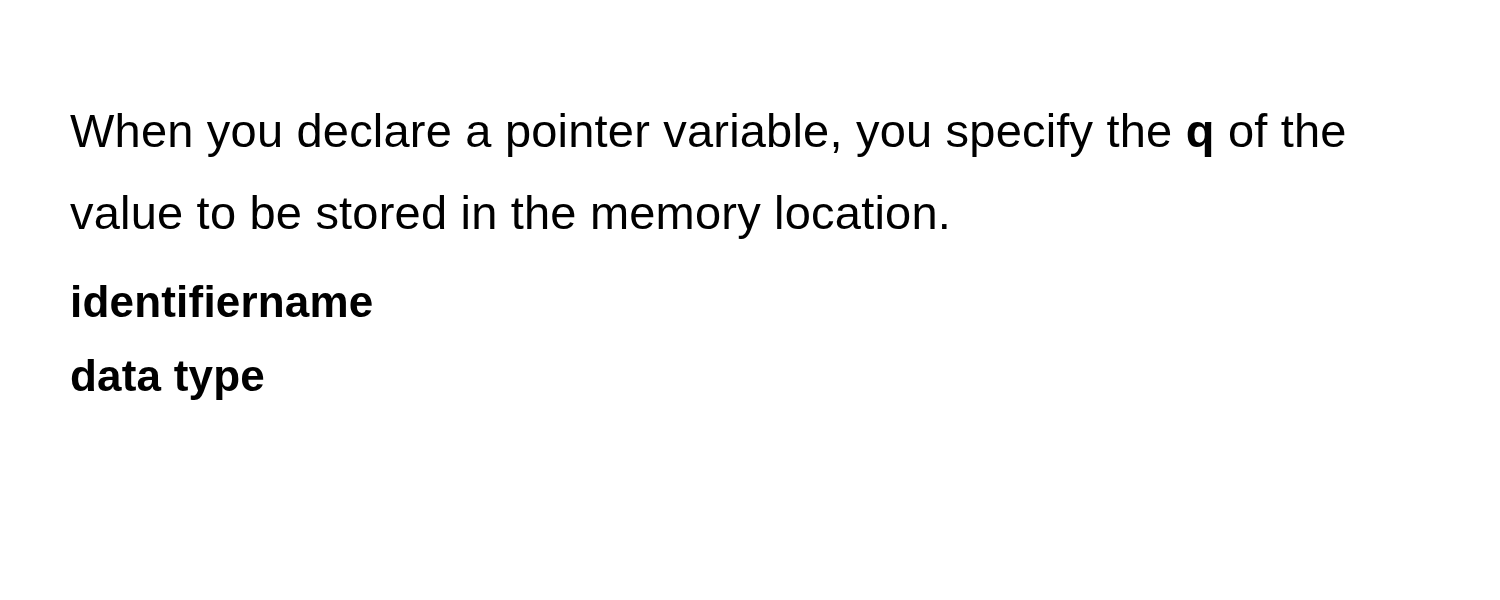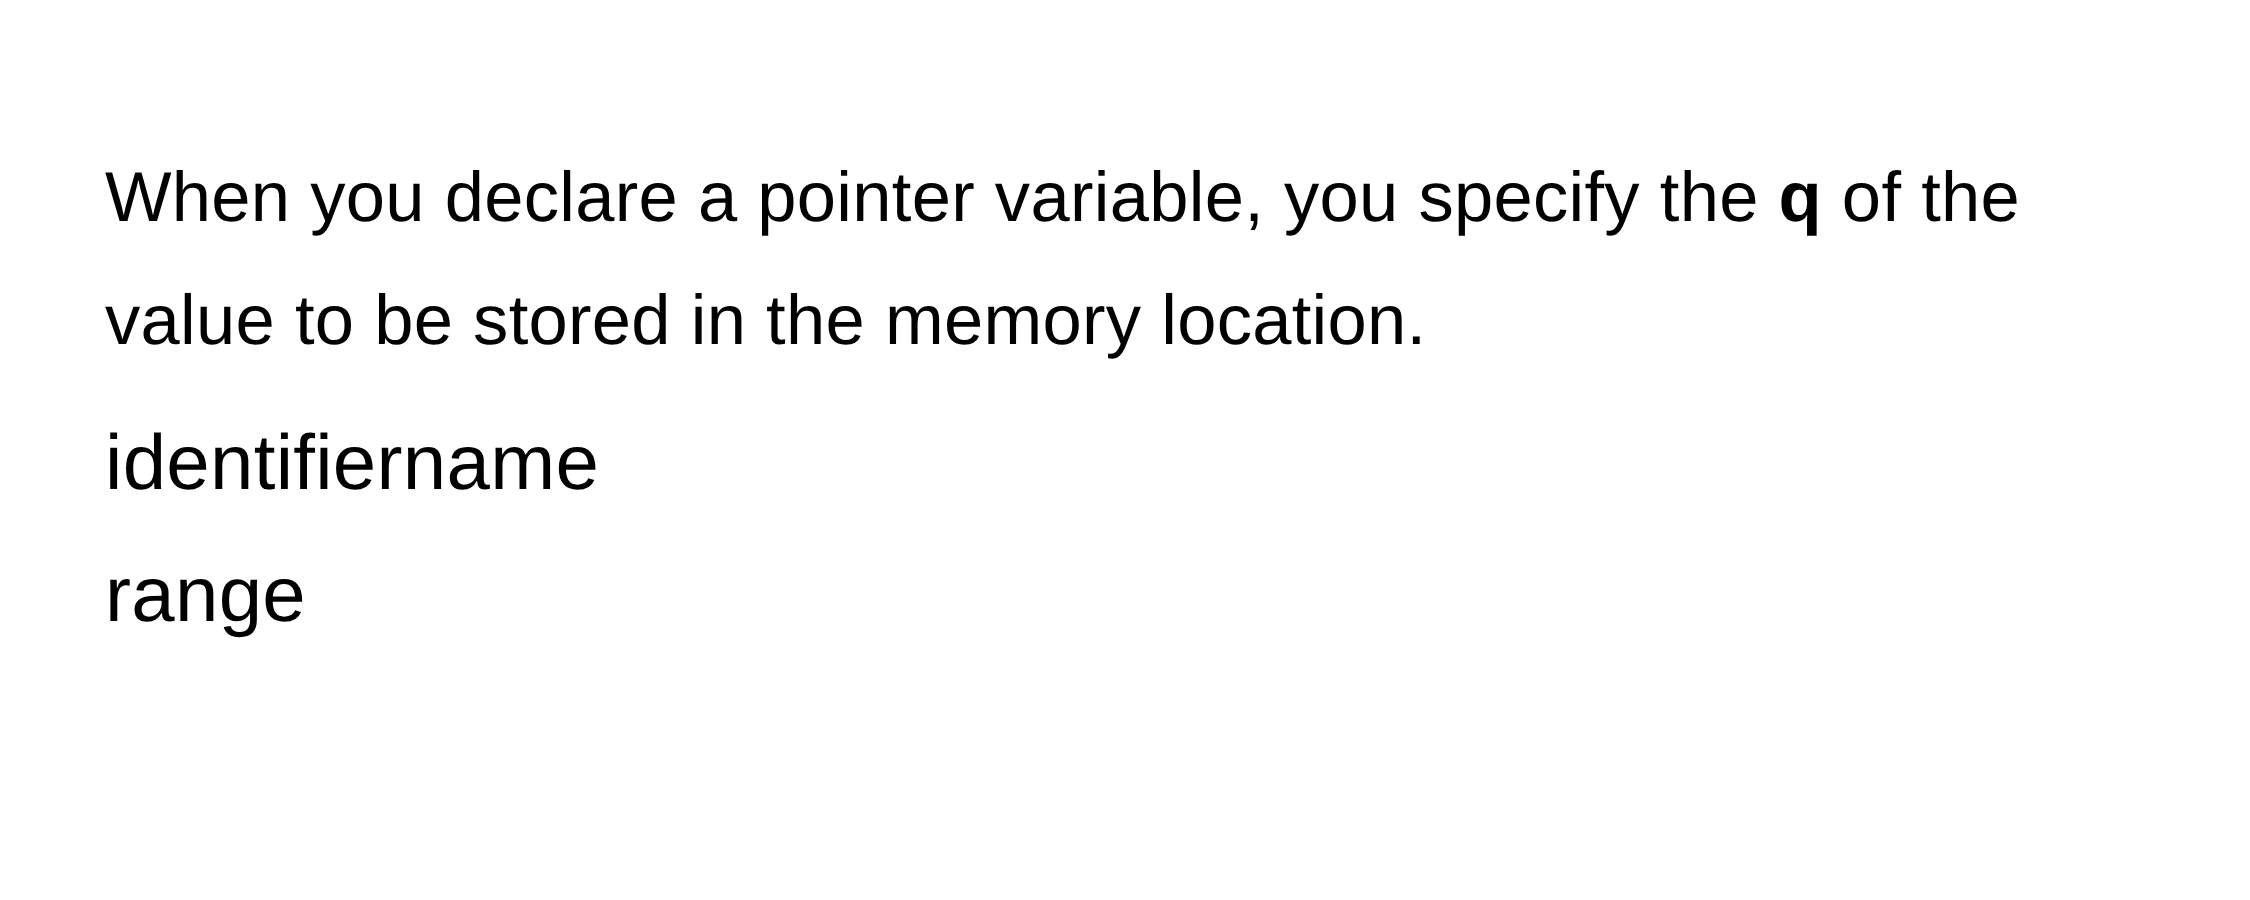--- a/index.html
+++ b/index.html
@@ -21,33 +21,33 @@
     font-size: 47px;
     line-height: 1.75;
     font-weight: 400;
     margin: 0 0 10px 0;
     letter-spacing: 0.2px;
   }
   .question .blank {
     font-weight: 700;
   }
   .options {
-    font-size: 52px;
+    font-size: 44px;
     line-height: 1.7;
-    font-weight: 400;
+    font-weight: 700;
     letter-spacing: 0.2px;
   }
   .option {
     display: block;
   }
 </style>
 </head>
 <body>
 
 <div class="page">
   <p class="question">
     <span>When you declare a pointer variable, you specify the </span><span class="blank">q</span><span> of the value to be stored in the memory location.</span>
   </p>
   <div class="options">
     <span class="option">identifiername</span>
-    <span class="option">range</span>
+    <span class="option">data type</span>
   </div>
 </div>
 
 </body></html>

